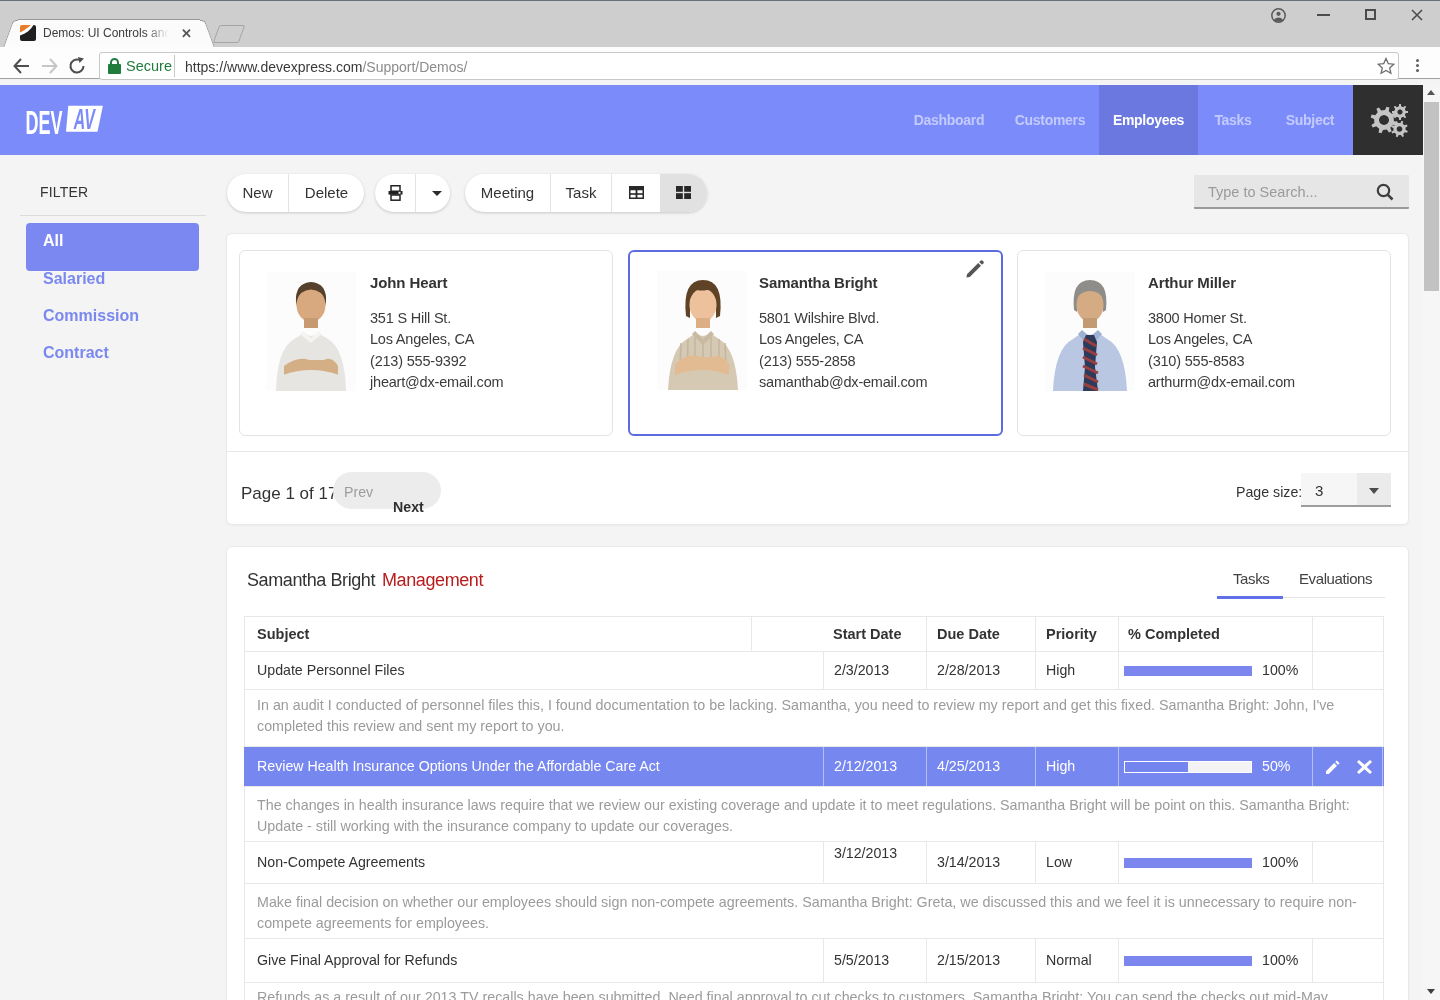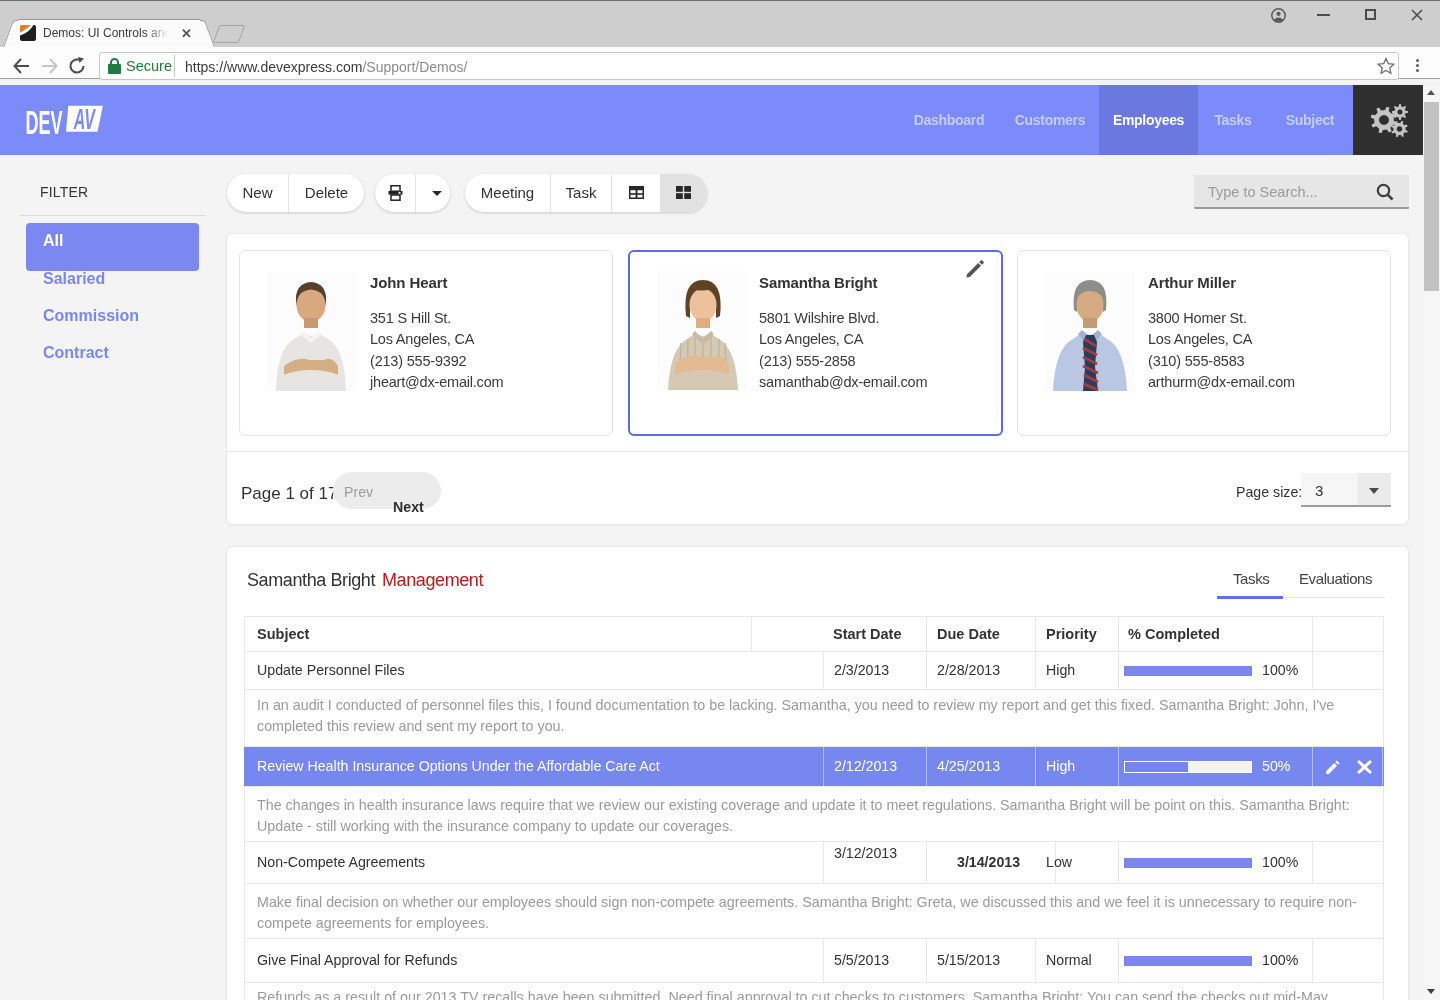--- a/index.html
+++ b/index.html
@@ -243,21 +243,21 @@
 
   <div class="trow note" style="position:absolute; left:0; top:171px; width:1140px; height:55px;">The changes in health insurance laws require that we review our existing coverage and update it to meet regulations. Samantha Bright will be point on this. Samantha Bright:<br>Update - still working with the insurance company to update our coverages.</div>
 
   <div class="trow" style="position:absolute; left:0; top:226px; width:1140px; height:42px; font-size:14.2px; color:#333;">
     <div class="tcell" style="left:0; width:580px;">
         <span style="position:absolute; left:13px; top:12px;">Non-Compete Agreements</span>
       </div>
     <div class="tcell" style="left:580px; width:103px;">
         <span style="position:absolute; left:10px; top:3px;">3/12/2013</span>
       </div>
-    <div class="tcell" style="left:703px; width:109px;font-weight:bold;">
+    <div class="tcell" style="left:683px; width:109px;">
         <span style="position:absolute; left:10px; top:12px;">3/14/2013</span>
       </div>
     <div class="tcell" style="left:792px; width:83px;">
         <span style="position:absolute; left:10px; top:12px;">Low</span>
       </div>
     <div class="tcell" style="left:875px; width:194px;">
         <div class="pbar"></div>
         <span style="position:absolute; left:143px; top:12px;">100%</span>
       </div>
     <div class="tcell" style="left:1069px; width:70px; border-right:none;"></div>
@@ -266,21 +266,21 @@
   <div class="trow note" style="position:absolute; left:0; top:268px; width:1140px; height:55px;">Make final decision on whether our employees should sign non-compete agreements. Samantha Bright: Greta, we discussed this and we feel it is unnecessary to require non-<br>compete agreements for employees.</div>
 
   <div class="trow" style="position:absolute; left:0; top:323px; width:1140px; height:44px; font-size:14.2px; color:#333;">
     <div class="tcell" style="left:0; width:580px;">
         <span style="position:absolute; left:13px; top:13px;">Give Final Approval for Refunds</span>
       </div>
     <div class="tcell" style="left:580px; width:103px;">
         <span style="position:absolute; left:10px; top:13px;">5/5/2013</span>
       </div>
     <div class="tcell" style="left:683px; width:109px;">
-        <span style="position:absolute; left:10px; top:13px;">5/15/2013</span>
+        <span style="position:absolute; left:10px; top:13px;">2/15/2013</span>
       </div>
     <div class="tcell" style="left:792px; width:83px;">
         <span style="position:absolute; left:10px; top:13px;">Normal</span>
       </div>
     <div class="tcell" style="left:875px; width:194px;">
         <div class="pbar"></div>
         <span style="position:absolute; left:143px; top:13px;">100%</span>
       </div>
     <div class="tcell" style="left:1069px; width:70px; border-right:none;"></div>
   </div>

